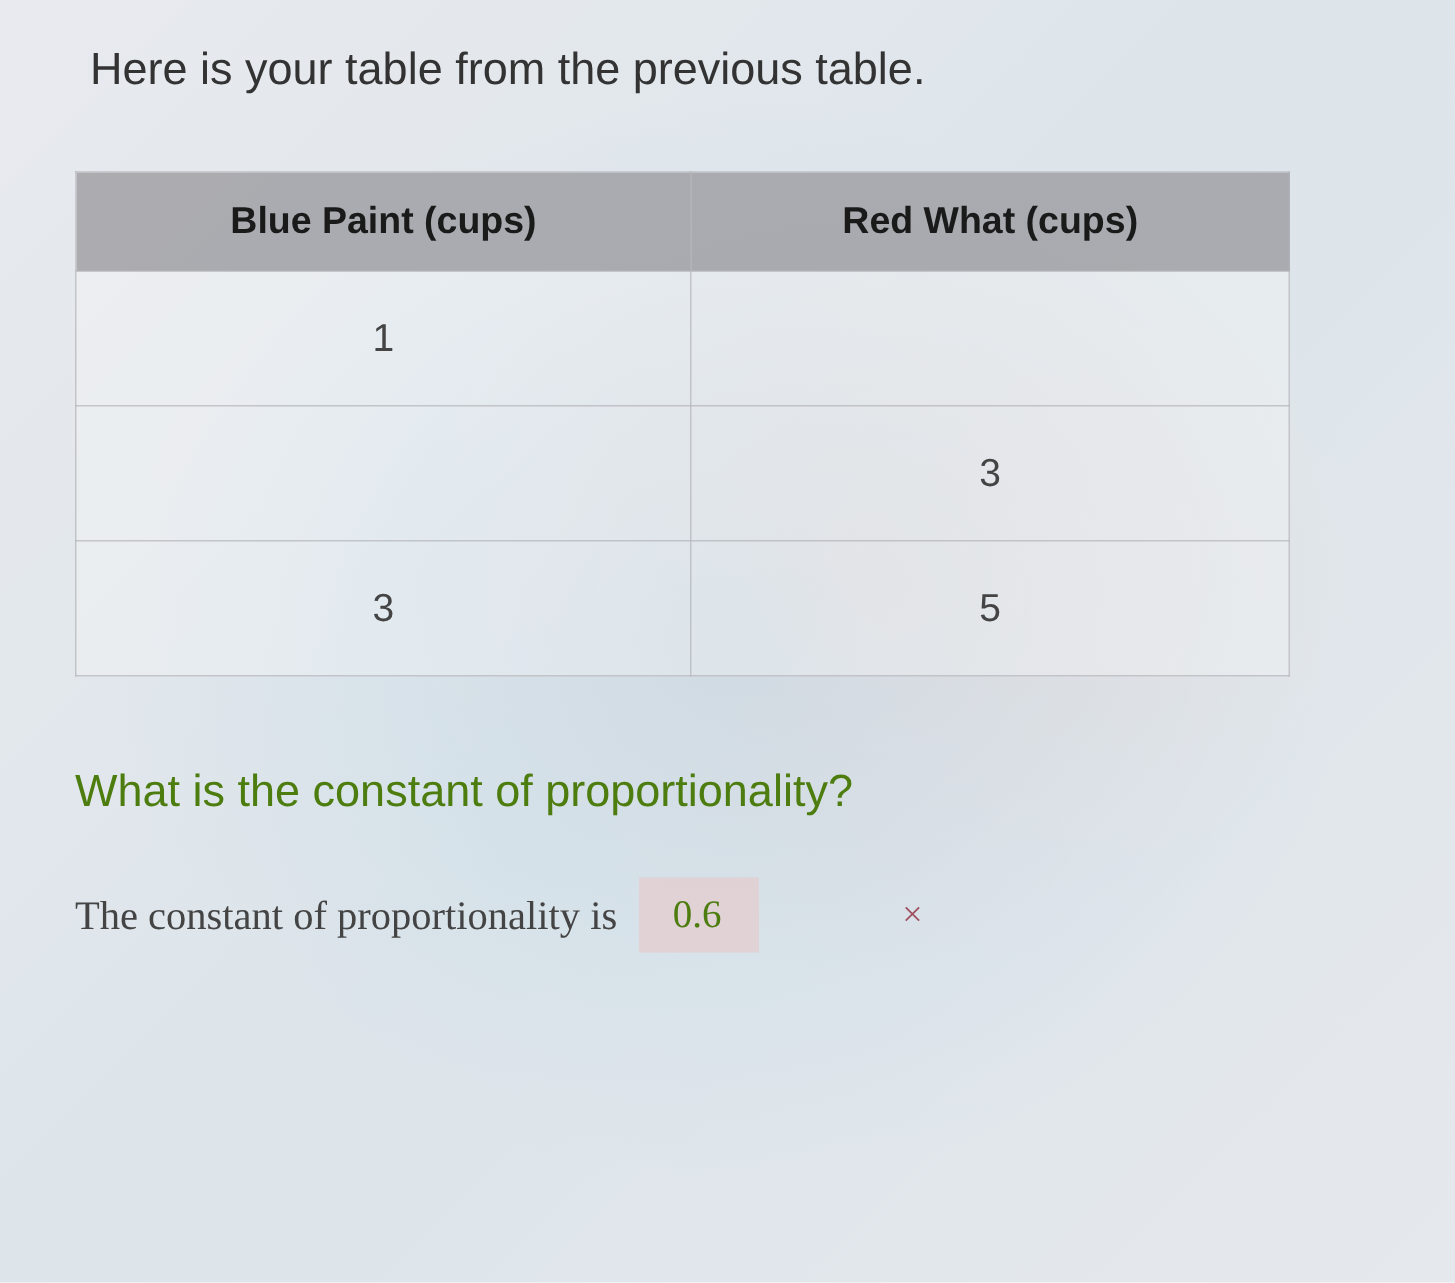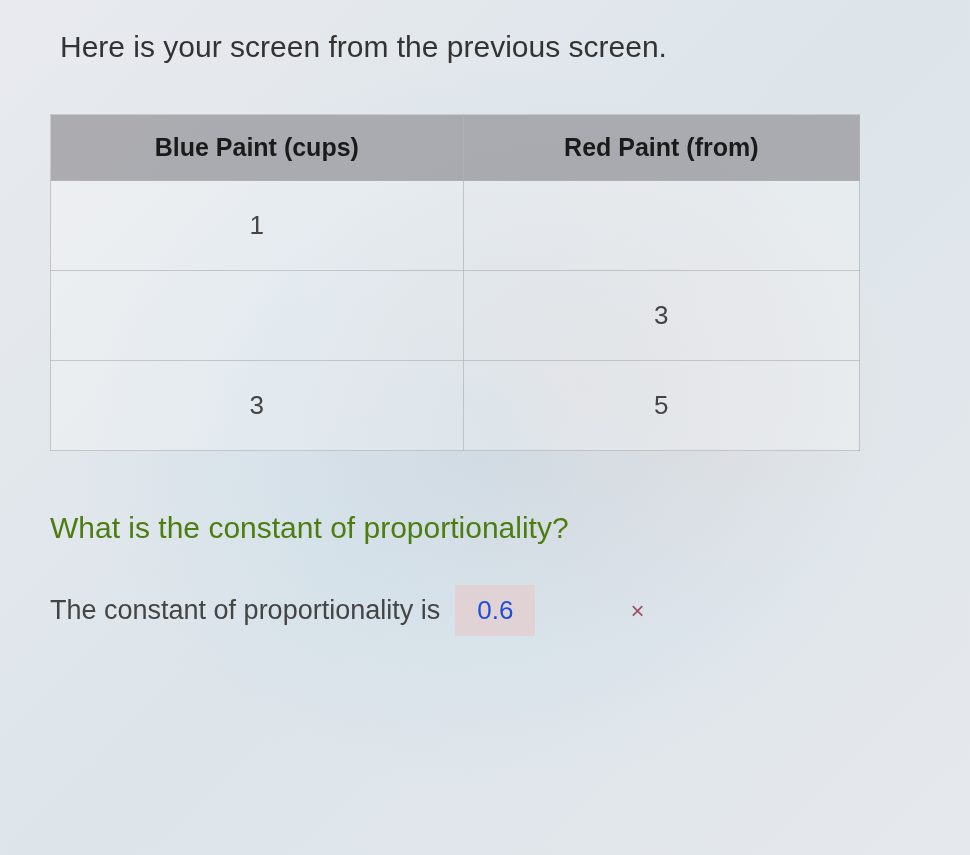--- a/index.html
+++ b/index.html
@@ -65,54 +65,55 @@
     }
     .question-text {
       font-size: 30px;
       color: #4d7c0f;
       margin-bottom: 40px;
     }
     .answer-row {
       display: flex;
       align-items: center;
       gap: 15px;
+      font-family: Liberation Serif, serif;
     }
     .answer-label {
       font-size: 27px;
       color: #444;
     }
     .answer-input {
       background: rgba(230,200,200,0.6);
       padding: 10px 22px;
       font-size: 26px;
-      color: #1d4ed8;
+      color: #4d7c0f;
       min-width: 80px;
       text-align: left;
       border: none;
       display: inline-block;
     }
     .x-mark {
       color: #a05060;
       font-size: 24px;
       font-weight: normal;
       margin-left: 80px;
     }
   </style>
 </head>
 <body>
 
 <div class="bg-overlay"></div>
 <div class="content">
-  <p class="intro-text">Here is your screen from the previous screen.</p>
+  <p class="intro-text">Here is your table from the previous table.</p>
 
   <table class="paint-table">
     <thead>
       <tr>
         <th>Blue Paint (cups)</th>
-        <th>Red Paint (from)</th>
+        <th>Red What (cups)</th>
       </tr>
     </thead>
     <tbody>
       <tr>
         <td>1</td>
         <td></td>
       </tr>
       <tr>
         <td></td>
         <td>3</td>

